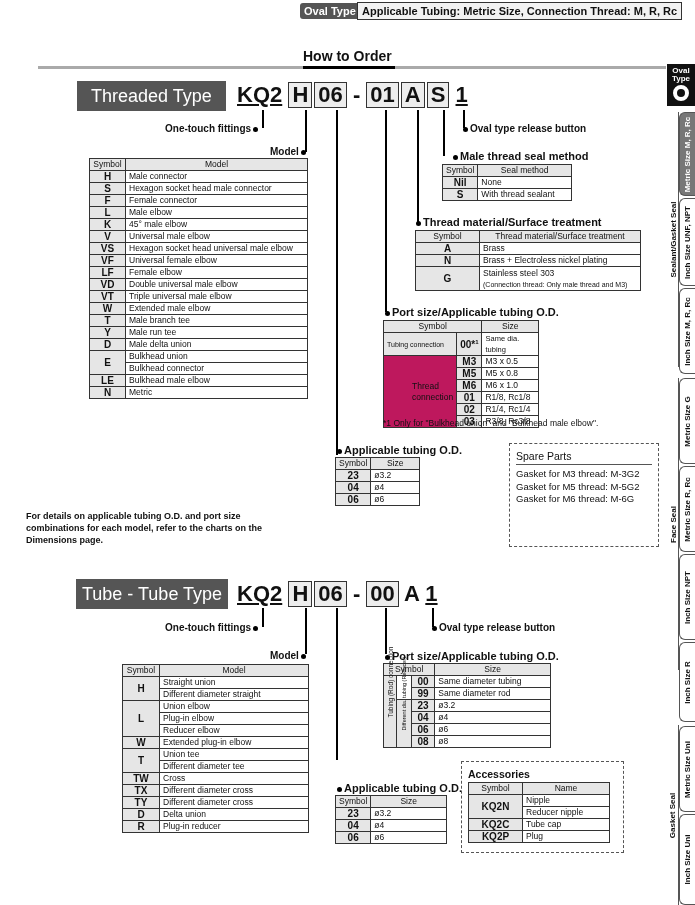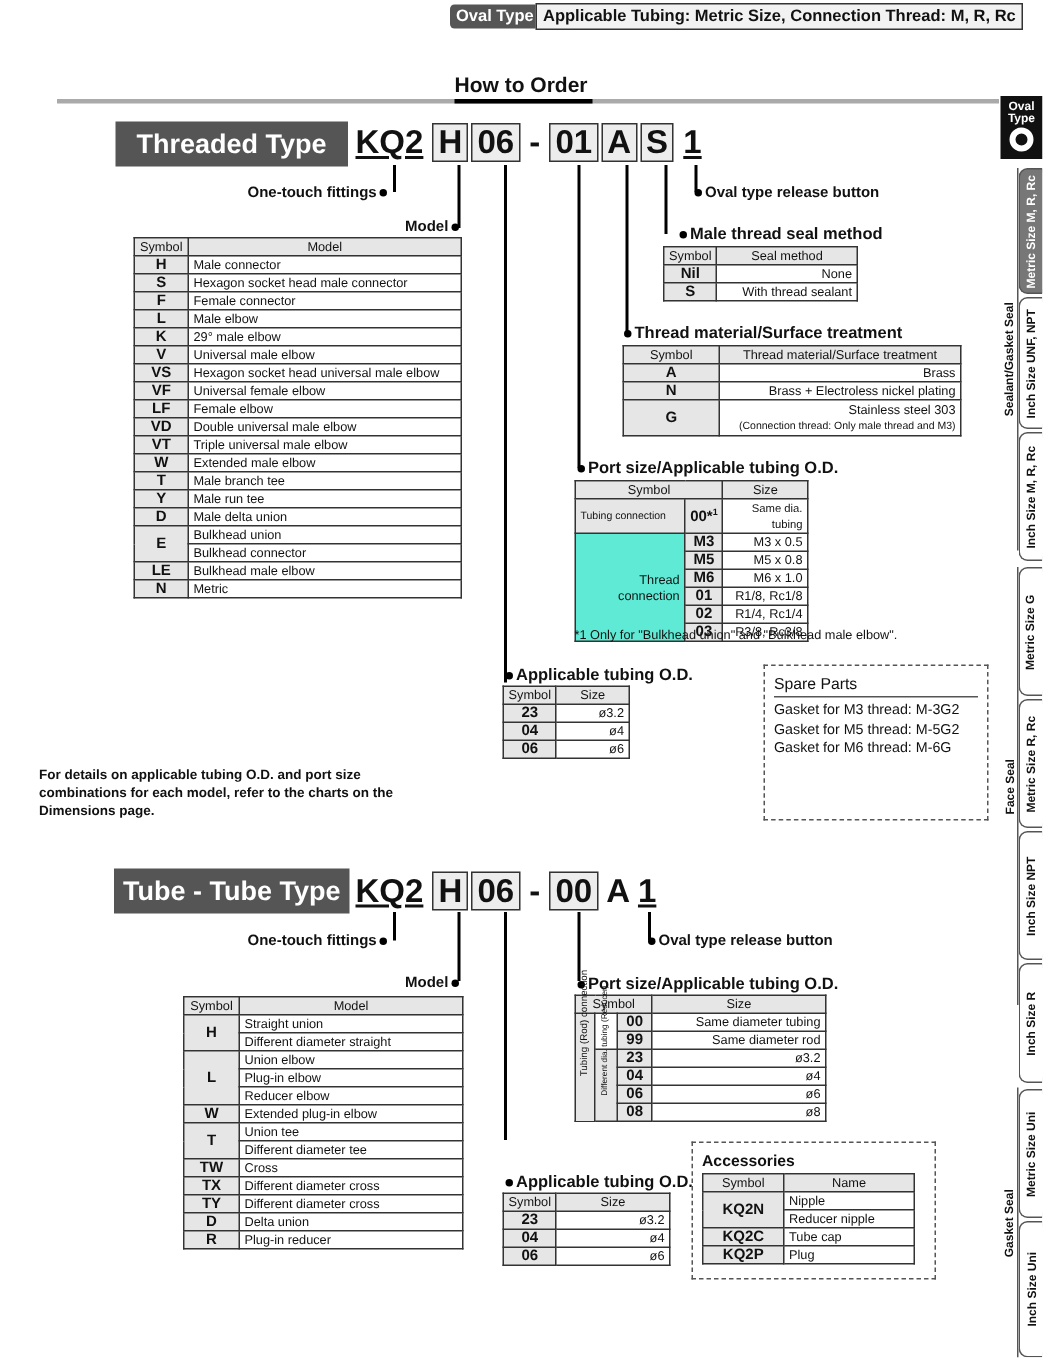--- a/index.html
+++ b/index.html
@@ -3,32 +3,32 @@
 <meta charset="utf-8">
 <style>
 *{box-sizing:border-box;margin:0;padding:0}
 body{width:695px;height:905px;background:#fff;font-family:"Liberation Sans",sans-serif;color:#111;position:relative;overflow:hidden}
 .abs{position:absolute}
 .hdr-badge{left:300px;top:3px;background:#555;color:#fff;font-weight:bold;font-size:11px;padding:2px 4px;border-radius:3px}
 .hdr-box{left:357px;top:2px;border:1px solid #333;background:#f2f2f2;font-weight:bold;font-size:11px;padding:2px 4px}
 .how{left:303px;top:48px;font-weight:bold;font-size:14px}
 .rule{left:38px;top:66px;width:628px;height:3px;background:#aaa}
 .rule-dark{left:303px;top:66px;width:92px;height:3px;background:#000}
-.typebox{background:#555;color:#fff;font-weight:bold;font-size:18px;padding:5px 14px;height:30px;line-height:20px}
+.typebox{background:#555;color:#fff;font-weight:normal;font-size:18px;padding:5px 14px;height:30px;line-height:20px}
 .code{font-weight:bold;font-size:22px;line-height:26px}
 .cbox{display:inline-block;border:1px solid #333;background:#ededed;padding:0 3px;font-weight:bold;font-size:22px;line-height:24px}
 .lbl{font-weight:bold;font-size:10px;white-space:nowrap}
 .lbl-big{font-weight:bold;font-size:11px;white-space:nowrap}
 .dot{display:inline-block;width:5px;height:5px;border-radius:50%;background:#000;vertical-align:middle;margin:0 2px}
 .vl{width:1.5px;background:#000}
 table{border-collapse:collapse;font-size:8.5px}
 td,th{border:1px solid #333;padding:0 3px;line-height:11px;height:12px}
 th{background:#e6e6e6;font-weight:normal}
 td.sym{background:#e6e6e6;font-weight:bold;text-align:center;font-size:10px}
-td.c{text-align:right}
+td.c{text-align:left}
 .note{font-size:8.5px}
 .dash{border:1.5px dashed #555;padding:6px 6px}
 .sp-title{font-weight:normal;font-size:10.5px;border-bottom:1.5px solid #555;padding-bottom:2px;margin-bottom:3px}
 .sp-text{font-size:9.5px;line-height:12.5px}
 .para{font-weight:bold;font-size:9px;line-height:12px}
 .oval{left:667px;top:64px;width:28px;height:42px;background:#111;color:#fff;font-weight:bold;font-size:8px;text-align:center;line-height:8px;padding-top:3px}
 .oval .ring{width:16px;height:16px;border:4px solid #fff;border-radius:50%;margin:2px auto 0}
 .tab{position:absolute;left:679px;width:16px;border:1px solid #555;border-right:none;border-radius:6px 0 0 6px;display:flex;align-items:center;justify-content:center}
 .tab span{transform:rotate(-90deg);white-space:nowrap;font-size:8px;font-weight:bold}
 .tab.active{background:#777;color:#fff}
@@ -85,21 +85,21 @@
       <tr>
         <td class="sym">F</td>
         <td>Female connector</td>
       </tr>
       <tr>
         <td class="sym">L</td>
         <td>Male elbow</td>
       </tr>
       <tr>
         <td class="sym">K</td>
-        <td>29° male elbow</td>
+        <td>45° male elbow</td>
       </tr>
       <tr>
         <td class="sym">V</td>
         <td>Universal male elbow</td>
       </tr>
       <tr>
         <td class="sym">VS</td>
         <td>Hexagon socket head universal male elbow</td>
       </tr>
       <tr>
@@ -203,21 +203,21 @@
         <th>Size</th>
       </tr>
   <tr>
         <td style="font-size:7px;background:#e6e6e6;white-space:nowrap">Tubing connection</td>
         <td class="sym"><span>00*</span><sup style="font-size:6px">1</sup></td>
         <td class="c" style="font-size:7.5px">Same dia. tubing</td>
       </tr>
   </tbody>
     <tbody id="t-port-body">
       <tr>
-        <td rowspan="6" class="c" style="background: #5eead4; width: 62px; padding-left: 28px;">Thread connection</td>
+        <td rowspan="6" class="c" style="background: #be185d; width: 62px; padding-left: 28px;">Thread connection</td>
         <td class="sym">M3</td>
         <td class="c">M3 x 0.5</td>
       </tr>
       <tr>
         <td class="sym">M5</td>
         <td class="c">M5 x 0.8</td>
       </tr>
       <tr>
         <td class="sym">M6</td>
         <td class="c">M6 x 1.0</td>

